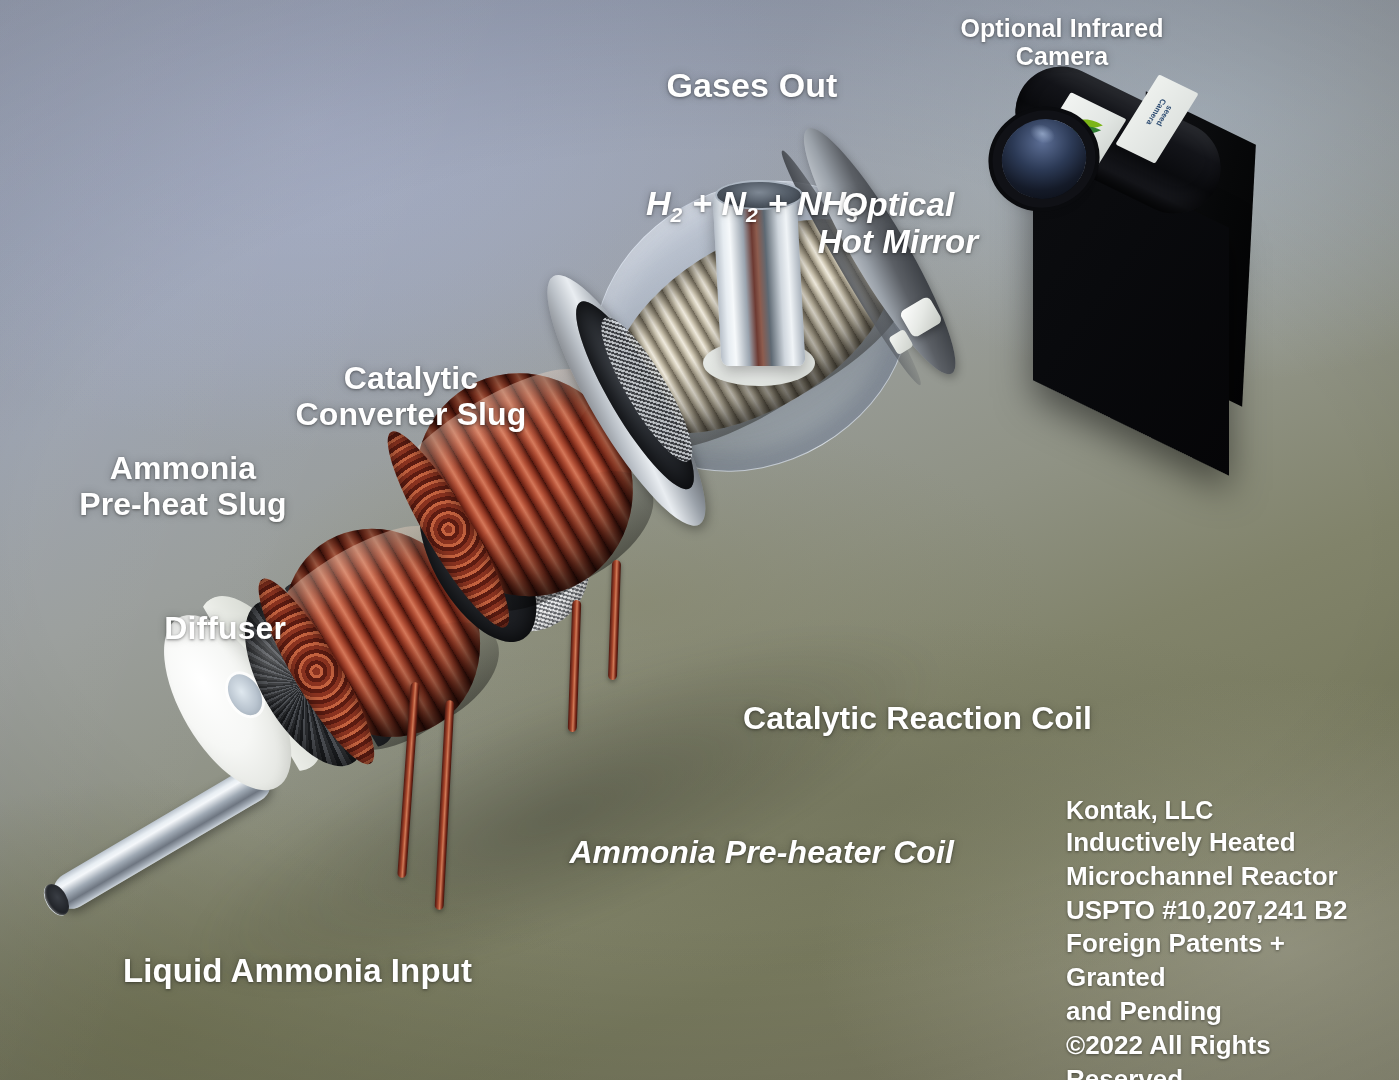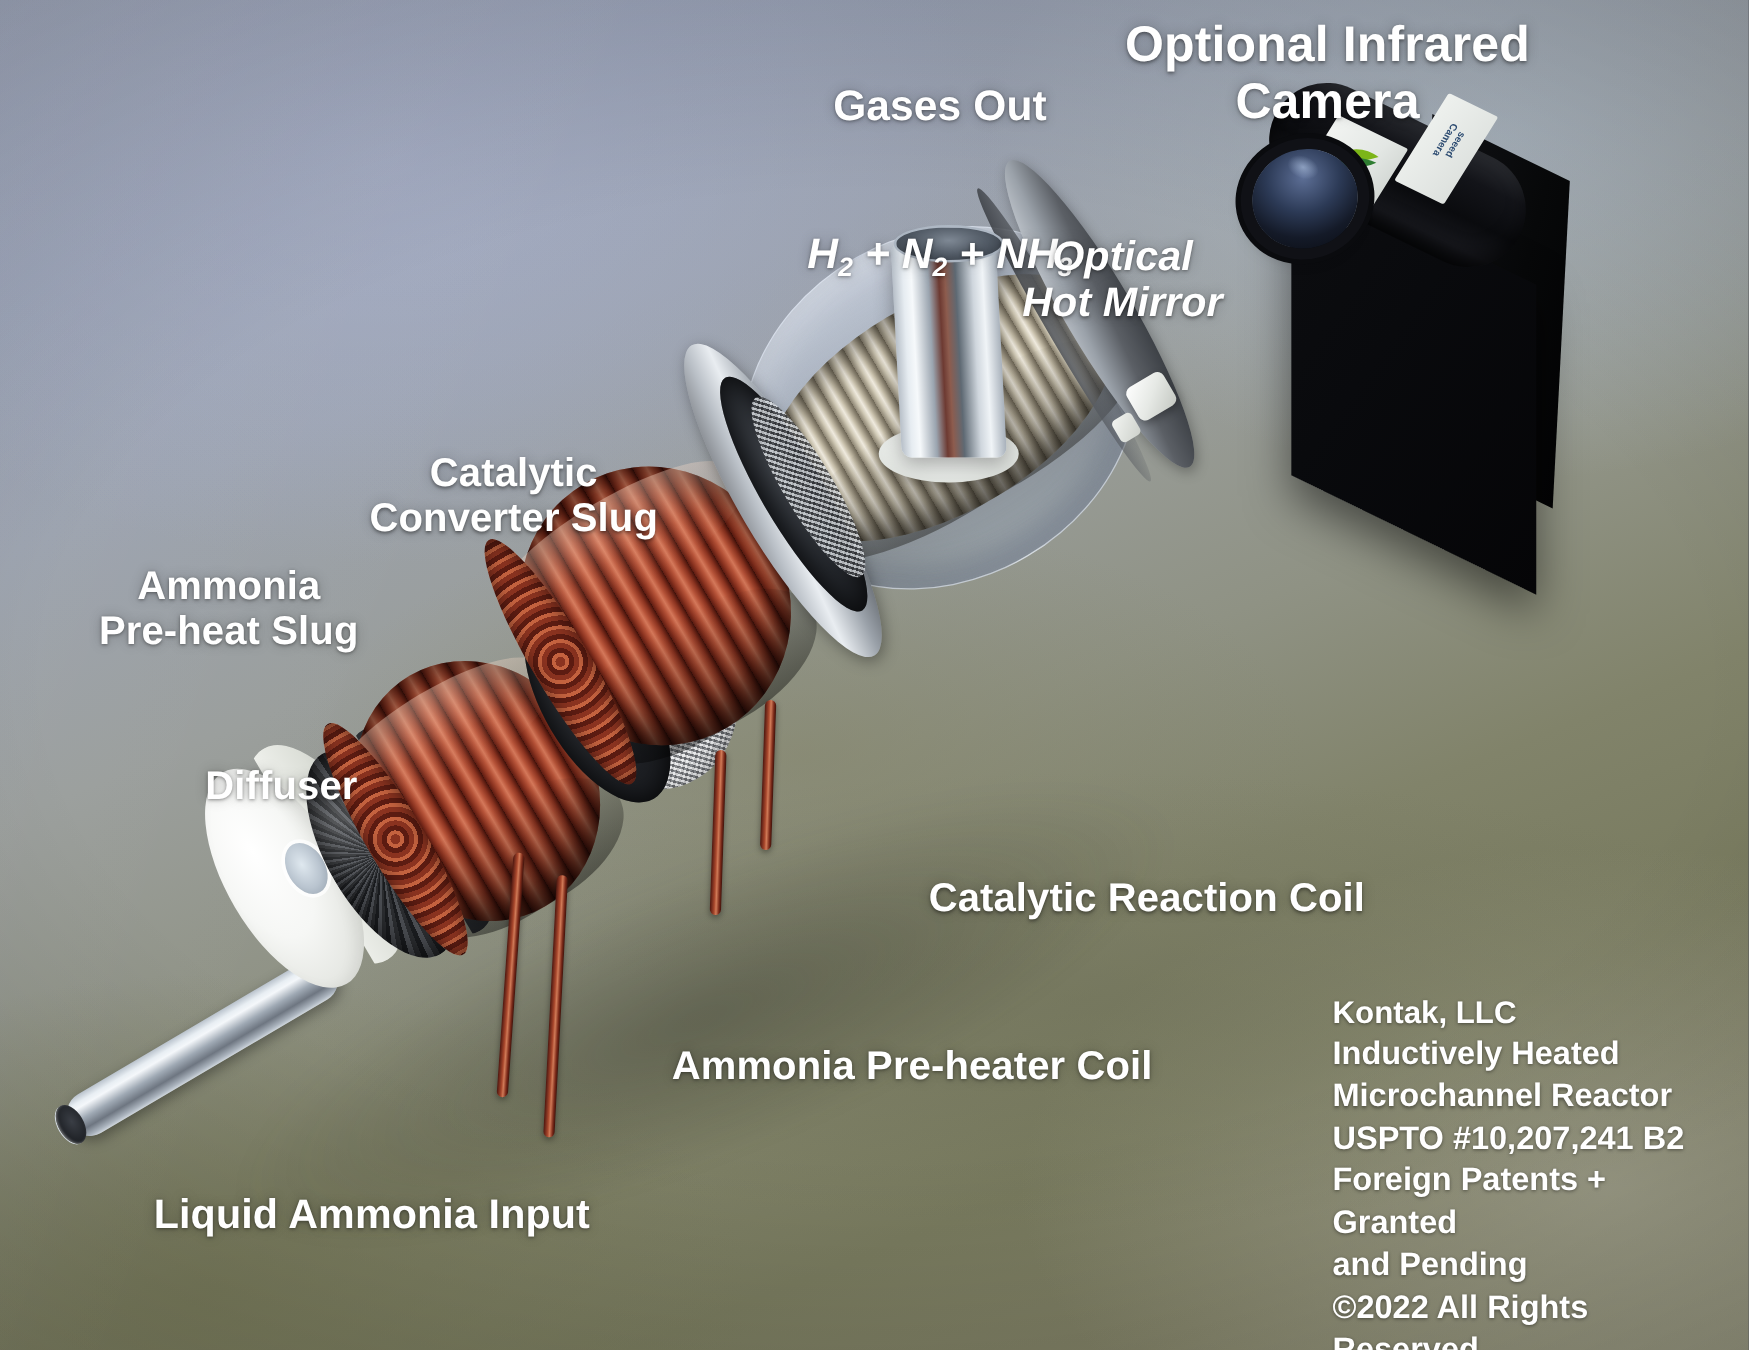--- a/index.html
+++ b/index.html
@@ -407,37 +407,37 @@
 
   </div>
 
   <div class="lbl c" style="left:612px;top:28px;width:280px;font-size:34px;">
     <div>Gases Out</div>
     <div style="margin-top:2px;font-style:italic;">
       <span>H</span><span class="sub">2</span><span> + </span><span>N</span><span class="sub">2</span><span> + </span><span>NH</span><span class="sub">3</span>
     </div>
   </div>
 
-  <div class="lbl c" style="left:892px;top:14px;width:340px;font-size:40px;text-align:center;">Optional Infrared
+  <div class="lbl c" style="left:892px;top:14px;width:340px;font-size:25px;text-align:center;">Optional Infrared
 Camera</div>
 
   <div class="lbl c" style="left:788px;top:186px;width:220px;font-size:33px;font-style:italic;">Optical
 Hot Mirror</div>
 
   <div class="lbl c" style="left:280px;top:360px;width:262px;font-size:32px;text-align:center;">Catalytic
 Converter Slug</div>
 
   <div class="lbl c" style="left:48px;top:450px;width:270px;font-size:32px;">Ammonia
 Pre-heat Slug</div>
 
   <div class="lbl l" style="left:66px;top:610px;width:220px;font-size:32px;">Diffuser</div>
 
   <div class="lbl l" style="left:672px;top:700px;width:420px;font-size:32px;">Catalytic Reaction Coil</div>
 
-  <div class="lbl l" style="left:492px;top:834px;width:430px;font-size:32px;">Ammonia Pre-heater Coil</div>
+  <div class="lbl l" style="left:524px;top:834px;width:430px;font-size:32px;font-style:italic;">Ammonia Pre-heater Coil</div>
 
   <div class="lbl l" style="left:52px;top:952px;width:420px;font-size:33px;">Liquid Ammonia Input</div>
 
   <div class="credit">
     <div class="co">Kontak, LLC</div>
     <div class="ln">Inductively Heated</div>
     <div class="ln">Microchannel Reactor</div>
     <div class="ln">USPTO #10,207,241 B2</div>
     <div class="ln">Foreign Patents + Granted</div>
     <div class="ln">and Pending</div>

